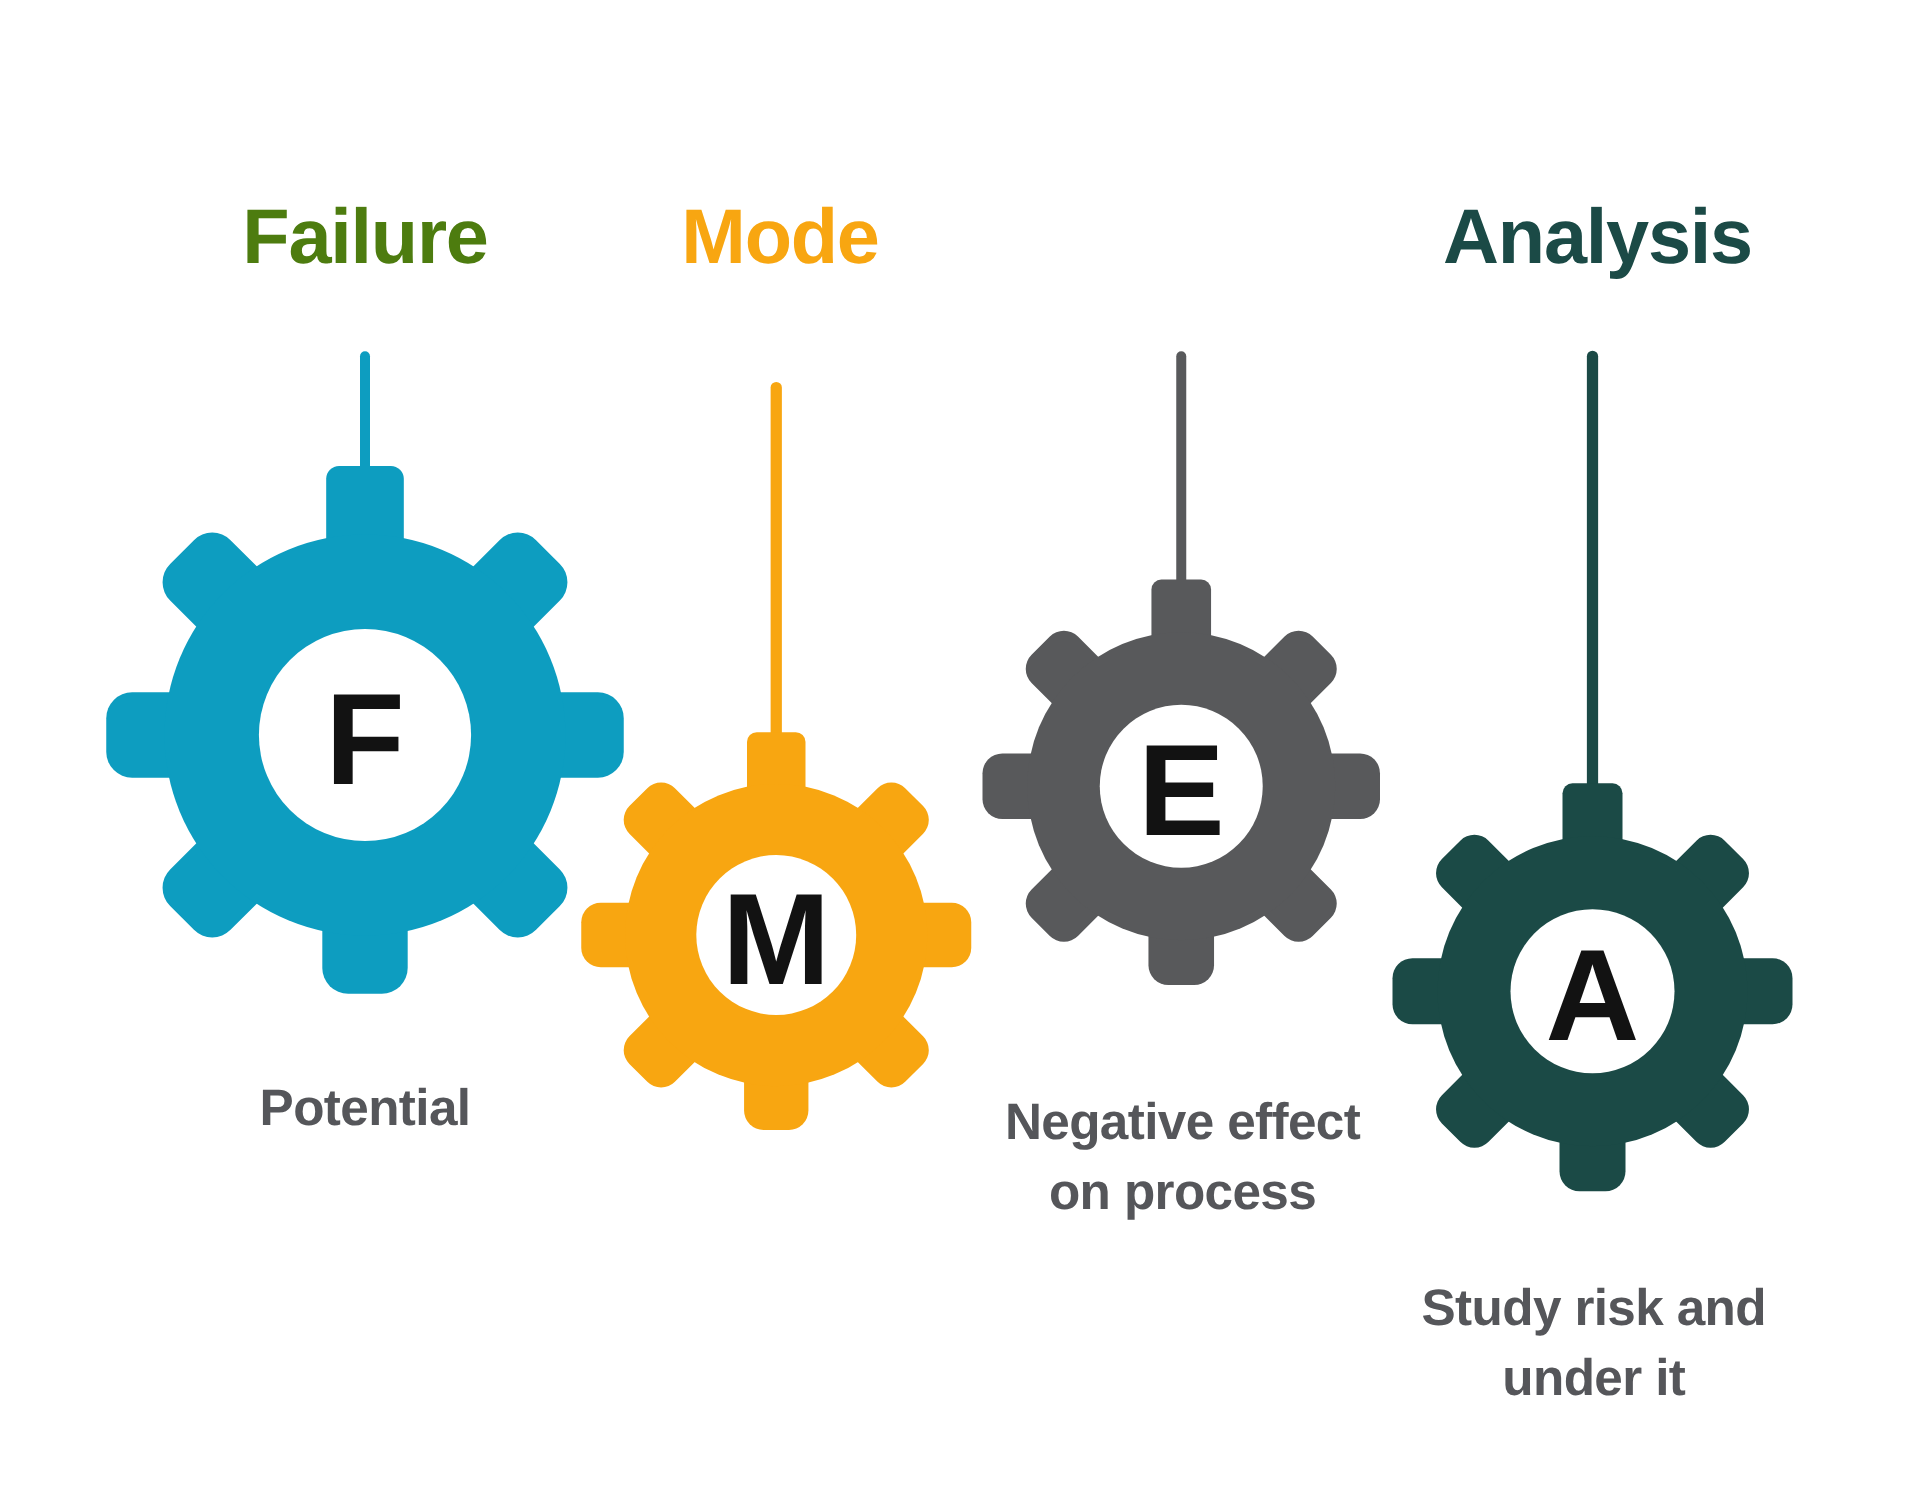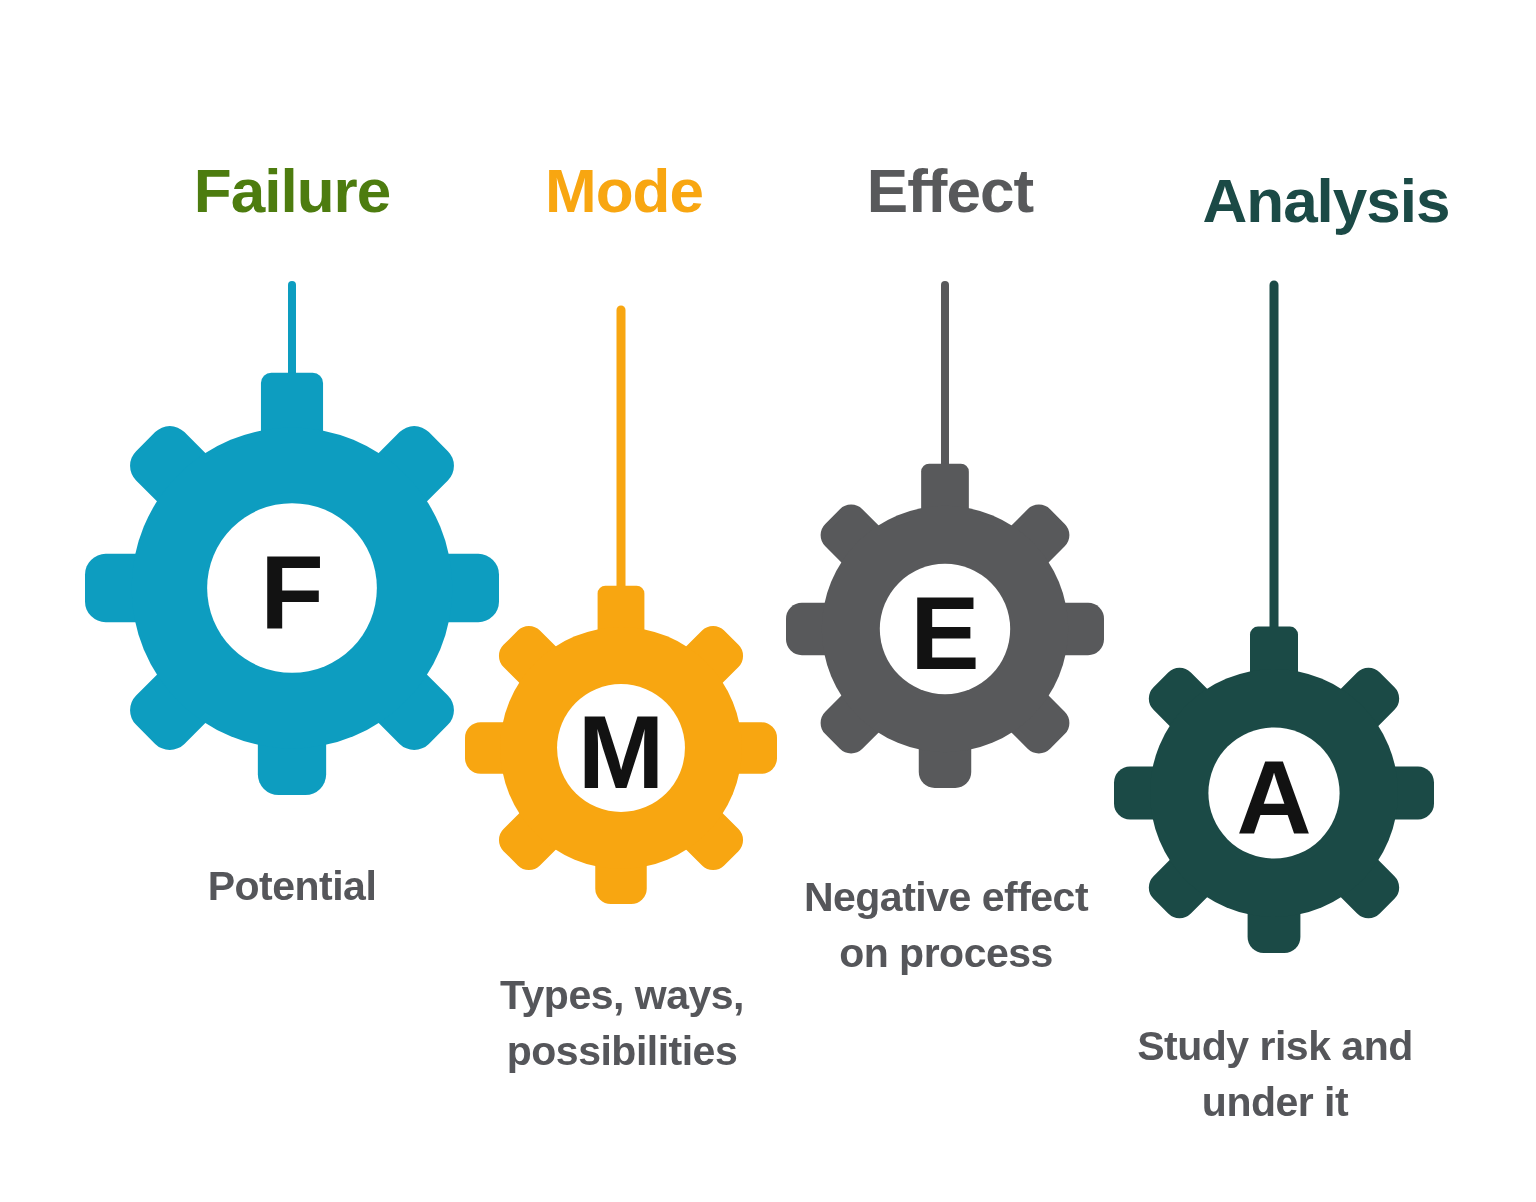--- a/index.html
+++ b/index.html
@@ -15,21 +15,21 @@
     position:absolute;
     transform:translate(-50%,-50%);
     font-size:62px;
     font-weight:bold;
     letter-spacing:-1px;
     white-space:nowrap;
   }
   #header-0{left:292px;top:190px;}
   #header-1{left:624px;top:190px;}
   #header-2{left:950px;top:190px;}
-  #header-3{left:1278px;top:200px;margin-left:48px;}
+  #header-3{left:1278px;top:190px;}
   .desc{
     position:absolute;
     transform:translateX(-50%);
     text-align:center;
     font-size:41px;
     font-weight:bold;
     line-height:56px;
     letter-spacing:-0.5px;
     white-space:nowrap;
     margin-top:44px;
@@ -98,29 +98,24 @@
         <rect x="1247.6" y="633" width="52.800000000000004" height="72" rx="16" fill="#1B4A46" transform="rotate(270 1274 793)"></rect>
         <rect x="1247.6" y="633" width="52.800000000000004" height="72" rx="16" fill="#1B4A46" transform="rotate(315 1274 793)"></rect>
         <circle cx="1274" cy="793" r="124" fill="#1B4A46"></circle>
         <circle cx="1274" cy="793" r="65.6" fill="#ffffff"></circle>
         <text x="1274" y="793" fill="#121212" font-size="104" font-weight="bold" font-family="&quot;Liberation Sans&quot;, sans-serif" text-anchor="middle" dominant-baseline="central" dy="0.04em">A</text>
       </g>
     </svg>
 
   <div class="col-header" id="header-0" style="color: #4d7c0f;">Failure</div>
   <div class="col-header" id="header-1" style="color: rgb(248, 166, 17);">Mode</div>
-  <div class="col-header" id="header-2" style="color: rgb(88, 89, 91);">Effect</div>
   <div class="col-header" id="header-3" style="color: rgb(27, 74, 70);">Analysis</div>
 
   <div class="desc" id="desc-0" style="color: rgb(85, 86, 90);">
     <div>Potential</div>
-  </div>
-  <div class="desc" id="desc-1" style="color: rgb(85, 86, 90);">
-    <div>Types, ways,</div>
-    <div>possibilities</div>
   </div>
   <div class="desc" id="desc-2" style="color: rgb(85, 86, 90);">
     <div>Negative effect</div>
     <div>on process</div>
   </div>
   <div class="desc" id="desc-3" style="color: rgb(85, 86, 90);">
     <div>Study risk and</div>
     <div>under it</div>
   </div>
 

